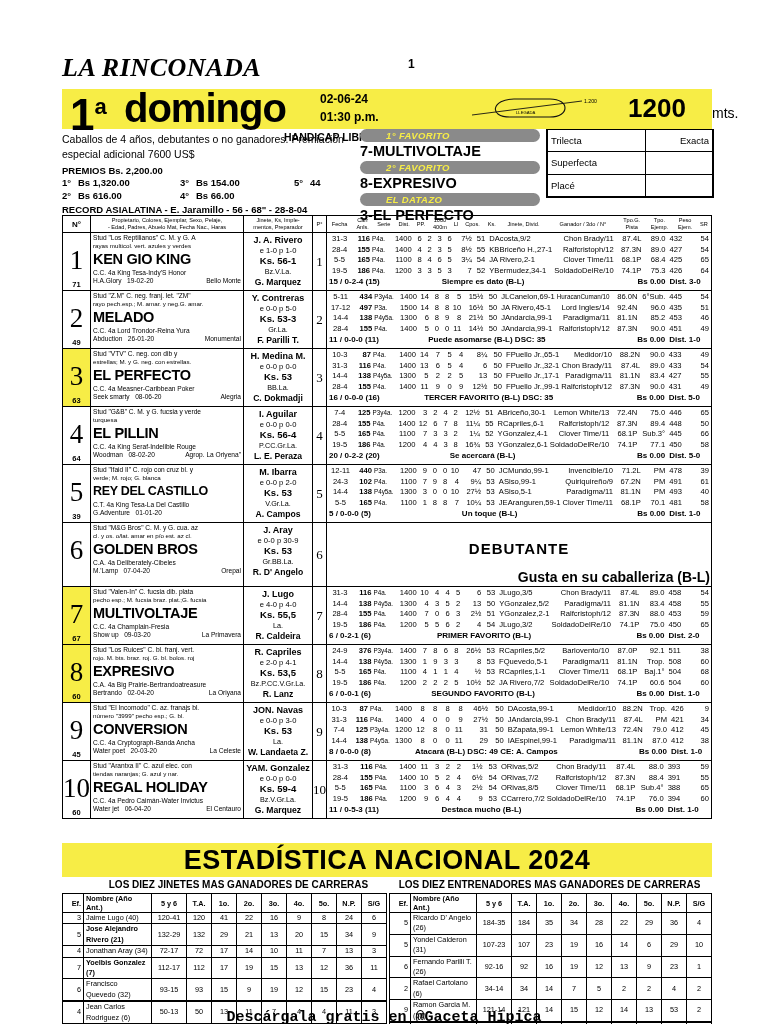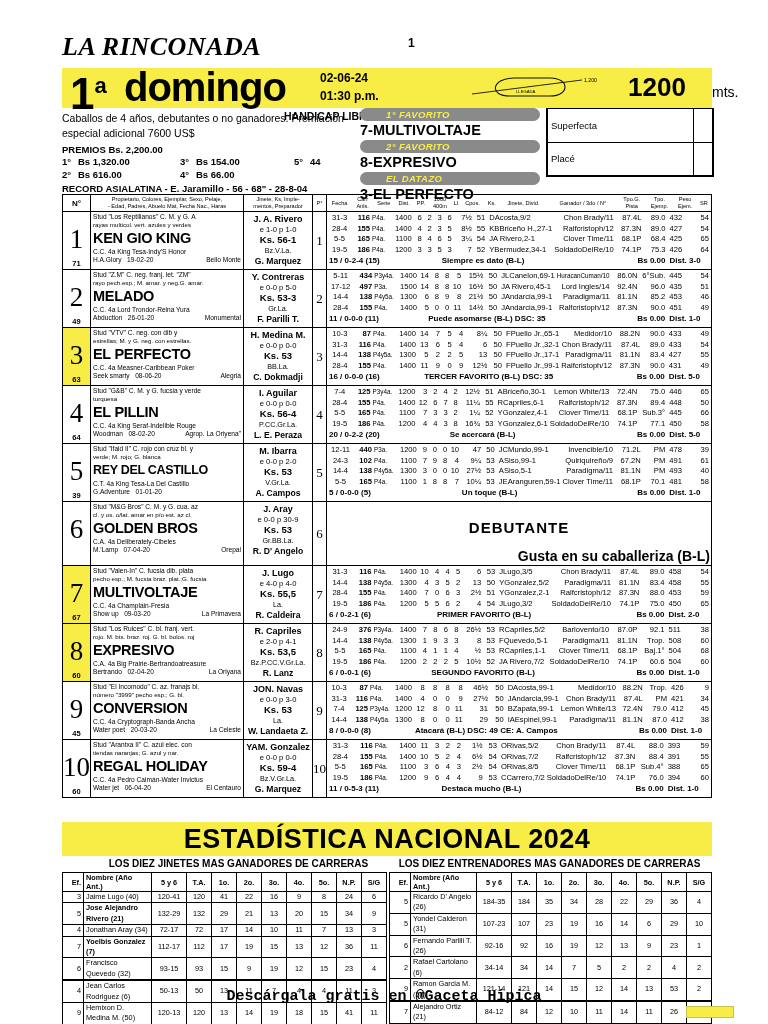--- a/index.html
+++ b/index.html
@@ -4,21 +4,21 @@
 <style>
   html,body{margin:0;padding:0;}
   body{
     width:768px;height:1024px;
     background:#ffffff;
     font-family:"Liberation Sans", sans-serif;
     color:#000;
     overflow:hidden;
     position:relative;
   }
-  .page{position:relative;width:768px;height:849px;}
+  .page{position:relative;width:768px;height:849px;margin-top:21px;}
 
   
   .masthead{position:absolute;left:62px;top:33px;width:650px;height:30px;}
   .track-name{
     font-family:"Liberation Serif", serif;
     font-weight:bold;font-style:italic;
     font-size:25px;letter-spacing:0.5px;
     transform:scaleX(1.04);transform-origin:left center;
   }
   .page-num{position:absolute;left:408px;top:36px;font-size:12px;font-weight:bold;}
@@ -205,20 +205,24 @@
     <div class="fav-name">7-MULTIVOLTAJE</div>
     <div class="fav-tag">2° FAVORITO</div>
     <div class="fav-name">8-EXPRESIVO</div>
     <div class="fav-tag">EL DATAZO</div>
     <div class="fav-name">3-EL PERFECTO</div>
   </div>
 
   <div class="bets">
     <table>
       <tbody>
+          <tr>
+        <td>Trilecta</td>
+        <td class="r">Exacta</td>
+      </tr>
       <tr>
         <td>Superfecta</td>
         <td class="r"></td>
       </tr>
       <tr>
         <td>Placé</td>
         <td class="r"></td>
       </tr>
     </tbody>
       </table>

